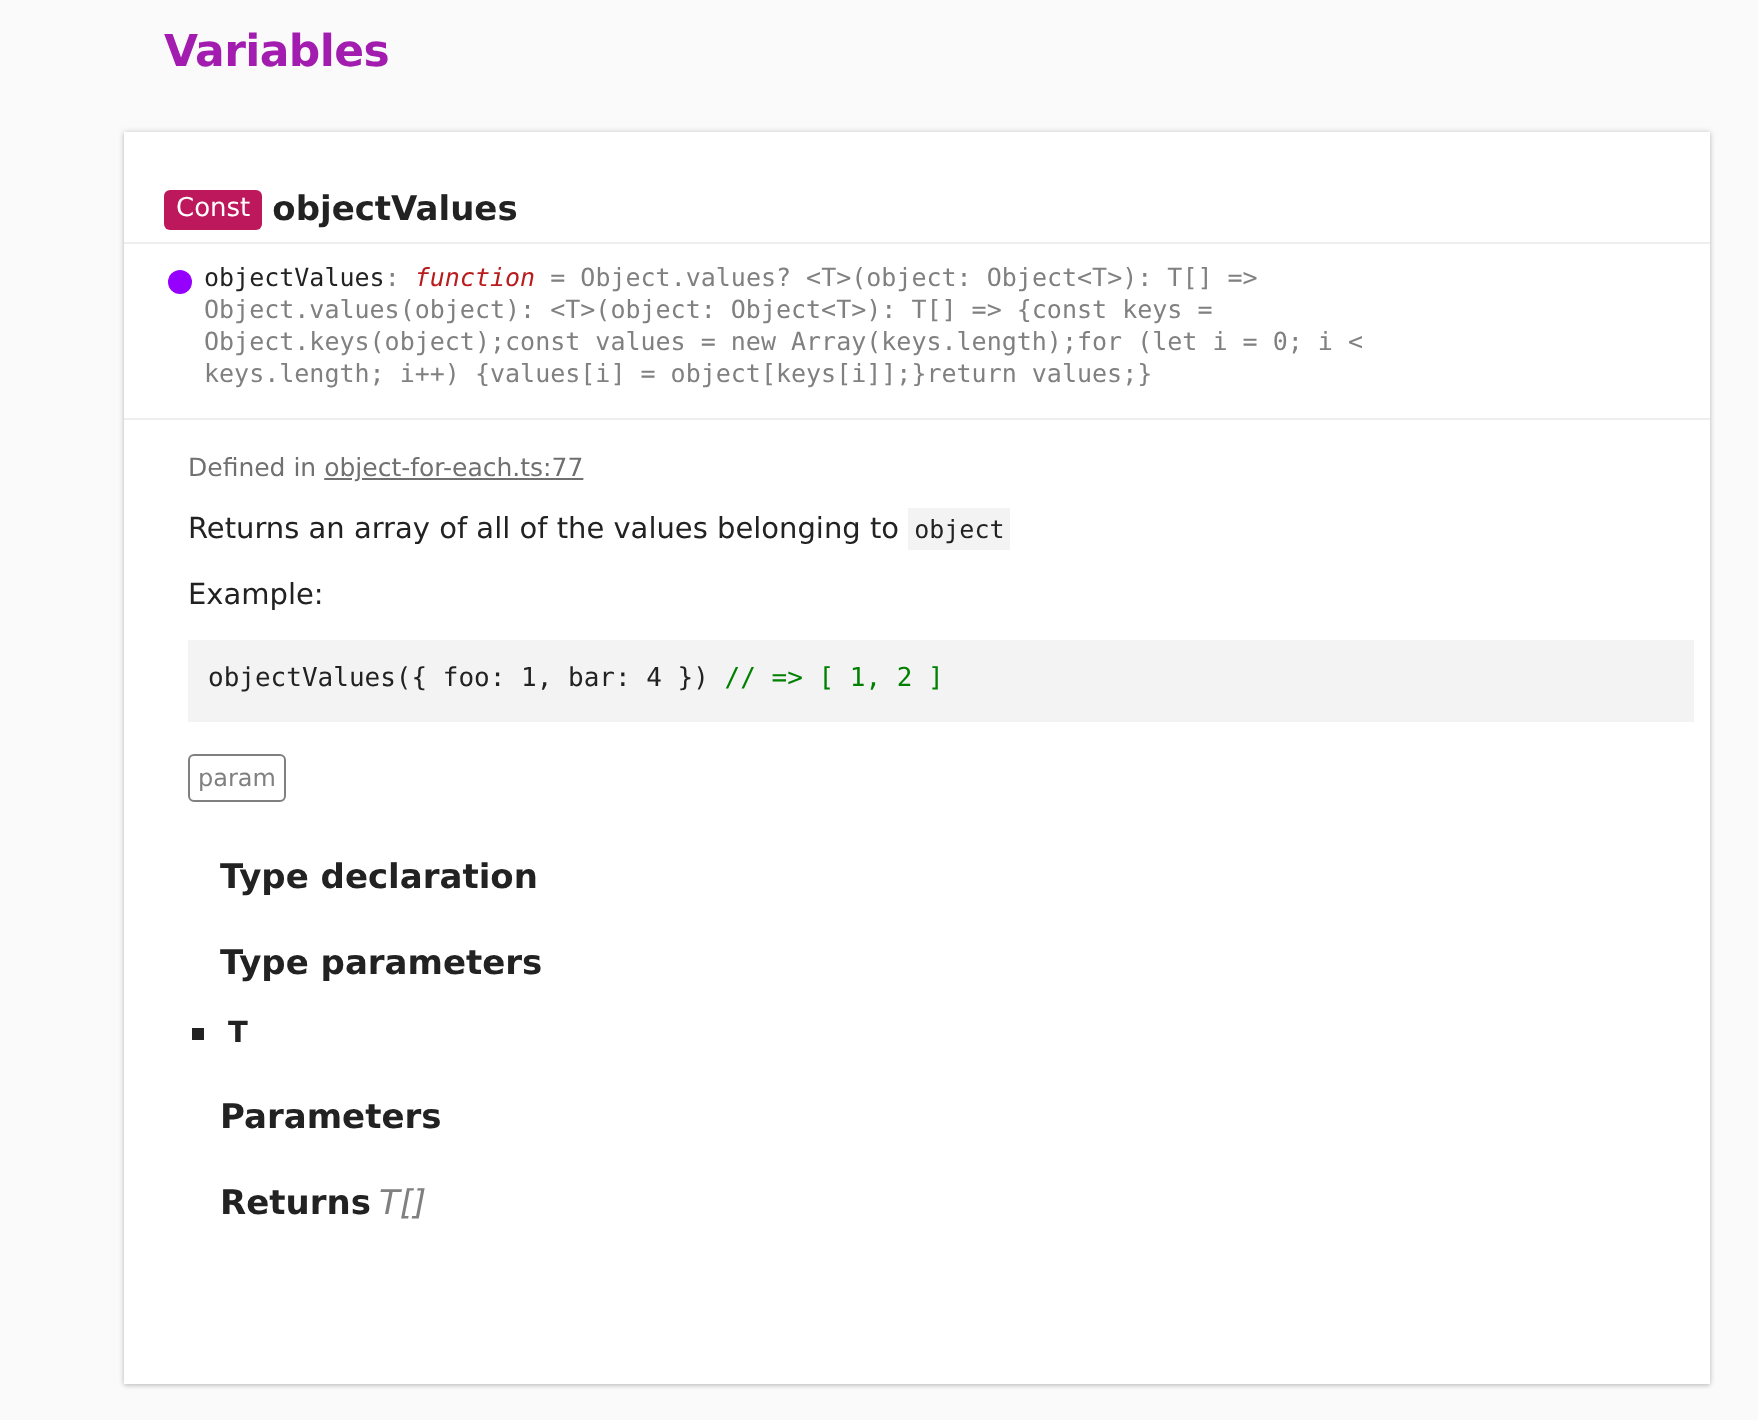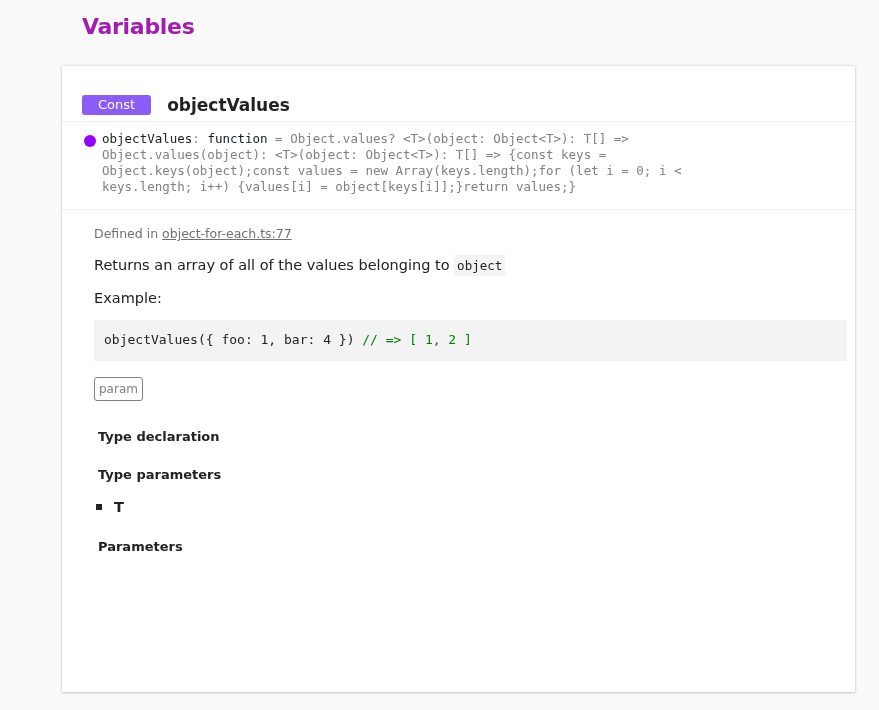--- a/index.html
+++ b/index.html
@@ -21,40 +21,40 @@
       width: 793px; height: 626px;
       background: #fff;
       box-shadow: 0 0 3px rgba(0,0,0,0.18), 0 1px 2px rgba(0,0,0,0.12);
     }
     .card-head {
       height: 56px; border-bottom: 1px solid #eee;
       padding: 22px 0 0 20px;
       display: flex; align-items: center;
     }
     .badge-const {
-      background: #8b5cf6; color: #fff;
-      font-size: 13px; padding: 2px 16px; border-radius: 3px;
-      margin-right: 16px; line-height: 16px;
+      background: #be185d; color: #fff;
+      font-size: 13px; padding: 2px 6px; border-radius: 3px;
+      margin-right: 5px; line-height: 16px;
     }
     .card-title { font-size: 17px; font-weight: bold; color: #222; }
     .signature {
       border-bottom: 1px solid #eee;
       padding: 9px 20px 10px 22px;
       height: 88px;
       position: relative;
       font-family: "DejaVu Sans Mono", monospace;
       font-size: 12.5px; line-height: 16px; color: #808080;
     }
     .sig-dot {
       position: absolute; left: 22px; top: 13px;
       width: 12px; height: 12px; border-radius: 50%; background: #9600ff;
     }
     .sig-text { padding-left: 18px; white-space: pre; }
     .sig-name { color: #222; }
-    .sig-kw { color: #0f172a; }
+    .sig-kw { font-style: italic; color: #b91c1c; }
     .body { padding: 16px 20px 0 32px; }
     .defined { font-size: 12.5px; color: #707070; margin: 0 0 16px 0; }
     .defined a { color: #707070; text-decoration: underline; }
     .desc { font-size: 14.5px; color: #222; margin: 0 0 17px 0; }
     .inline-code {
       font-family: "DejaVu Sans Mono", monospace; font-size: 12.5px;
       background: #f3f3f3; padding: 3px 3px;
     }
     .example-label { font-size: 14.5px; margin: 0 0 14px 0; }
     .code-block {
@@ -62,21 +62,21 @@
       padding: 12px 10px; font-family: "DejaVu Sans Mono", monospace;
       font-size: 13px; color: #222; white-space: pre; margin-bottom: 16px;
     }
     .code-comment { color: #008000; }
     .param-row { display: flex; align-items: center; margin-bottom: 28px; }
     .param-tag {
       border: 1px solid #808080; border-radius: 3px; color: #808080;
       font-size: 12px; padding: 3px 4px; margin-right: 10px; line-height: 16px;
     }
     .param-text { font-size: 14.5px; }
-    .h-sec { font-size: 13px; font-weight: bold; margin: 0 0 23px 4px; color: #222; }
+    .h-sec { font-size: 17px; font-weight: bold; margin: 0 0 23px 16px; color: #222; }
     .bullet-row { display: flex; align-items: center; margin: -6px 0 24px 2px; font-size: 14.5px; }
     .bullet { width: 6px; height: 6px; background: #222; margin-right: 12px; }
     .bold { font-weight: bold; }
     .type-link { color: #4da6ff; font-style: italic; margin-left: 5px; }
     .type-gen { color: #808080; font-style: italic; }
     .ret-type { font-style: italic; color: #808080; font-weight: normal; margin-left: 4px; }
   </style>
 </head>
 <body>
 
@@ -112,14 +112,17 @@
 
     <h4 class="h-sec">Type declaration</h4>
     <h4 class="h-sec">Type parameters</h4>
     <div class="bullet-row">
       <span class="bullet"></span>
       <span class="bold">T</span>
     </div>
 
     <h4 class="h-sec">Parameters</h4>
 
+    <h4 class="h-sec">
+      <span>Returns</span><span class="ret-type">T[]</span>
+    </h4>
   </div>
 </div>
 
 </body></html>

